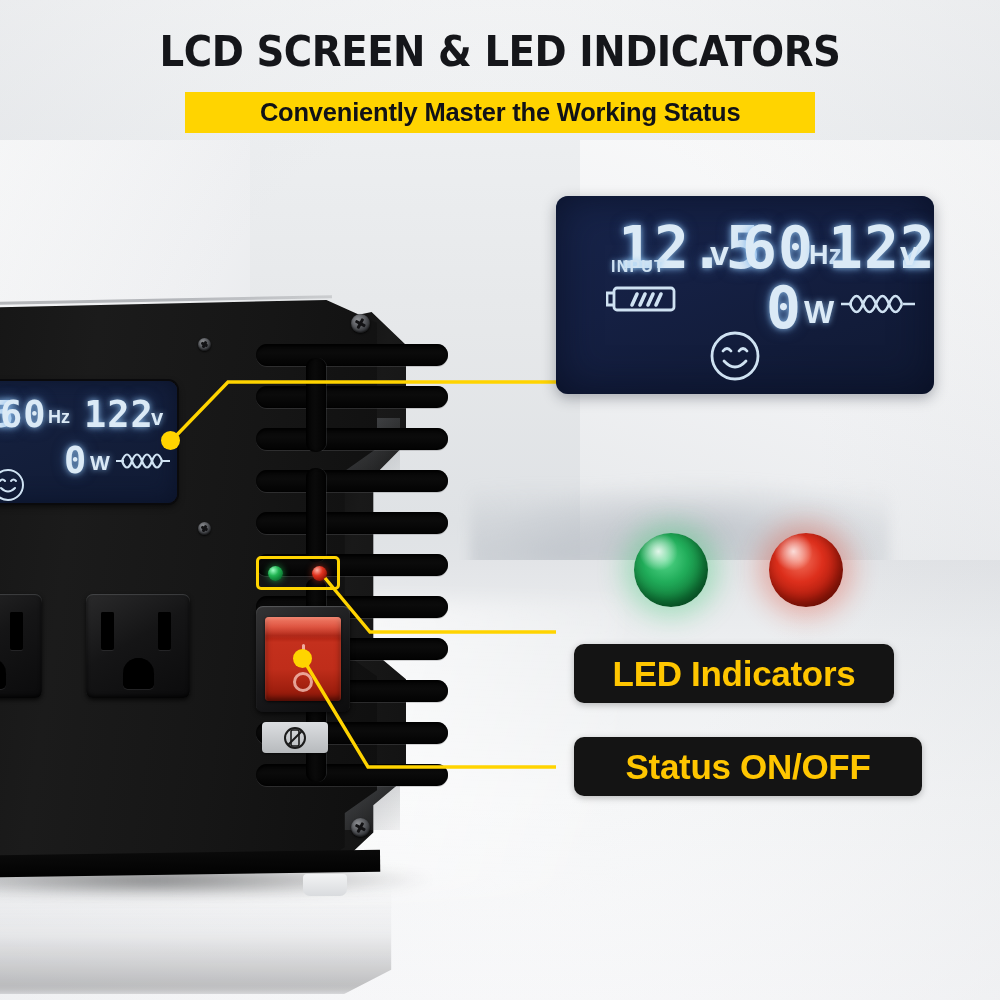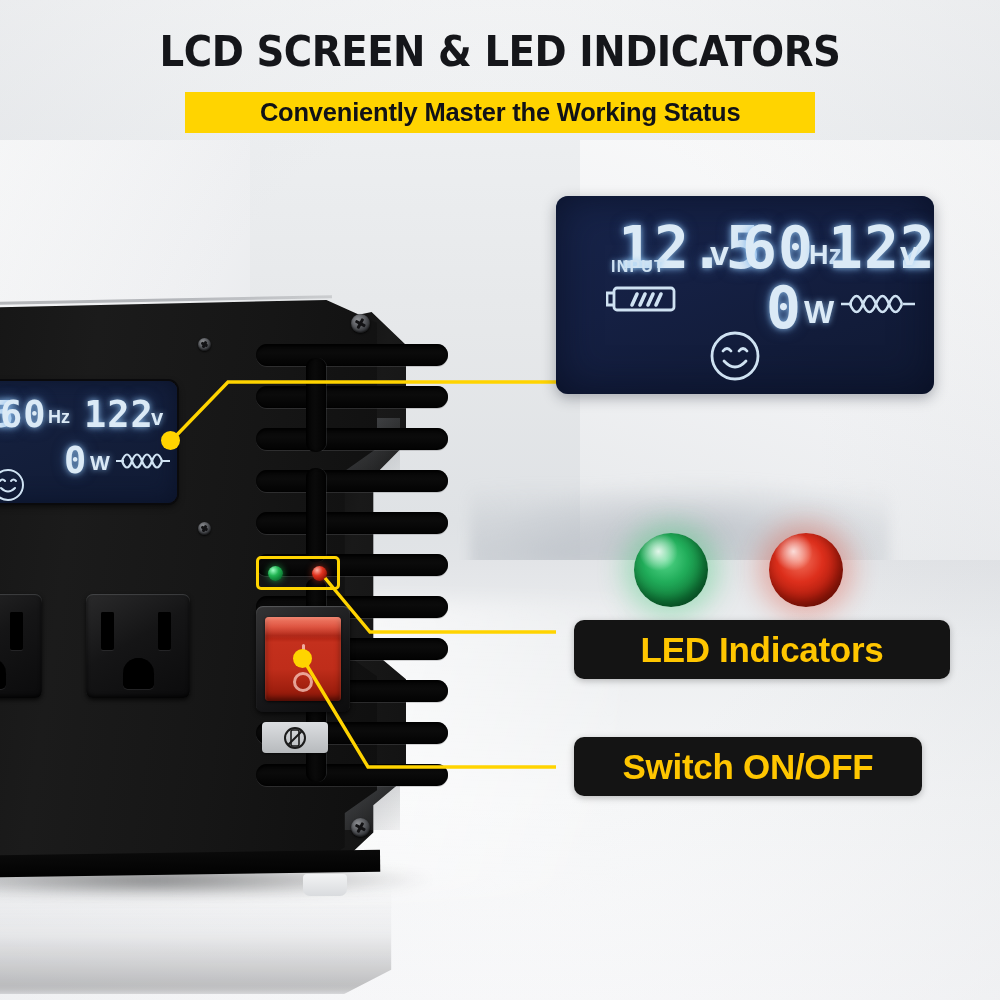--- a/index.html
+++ b/index.html
@@ -478,21 +478,21 @@
       </svg>
     </div>
   </div>
 
 
   <div class="led-group" style="left:0;top:0;width:1000px;height:1000px;">
     <div class="big-led green" style="left:634px;top:533px;"></div>
     <div class="big-led red" style="left:769px;top:533px;"></div>
   </div>
 
-  <div class="label-box" style="left:574px;top:620px;width:376px;height:59px;">
+  <div class="label-box" style="left:574px;top:644px;width:320px;height:59px;">
     <span class="label-text">LED Indicators</span>
   </div>
 
   <div class="label-box" style="left:574px;top:737px;width:348px;height:59px;">
-    <span class="label-text">Switch ON/OFF</span>
+    <span class="label-text">Status ON/OFF</span>
   </div>
 
 </div>
 
 </body></html>

